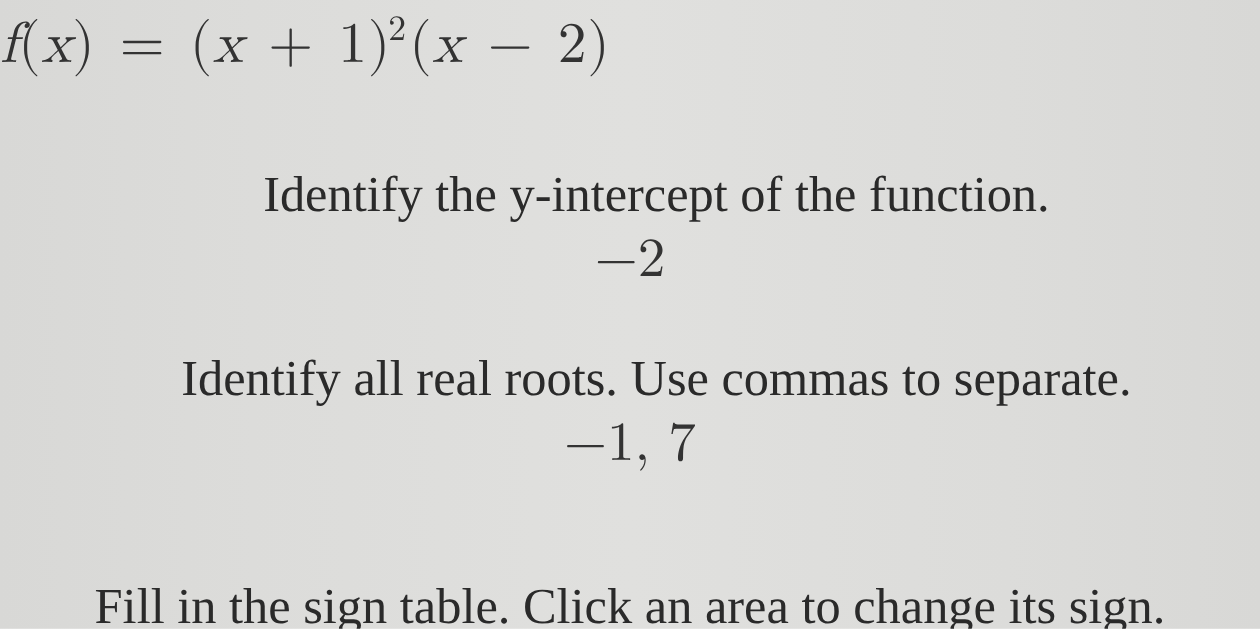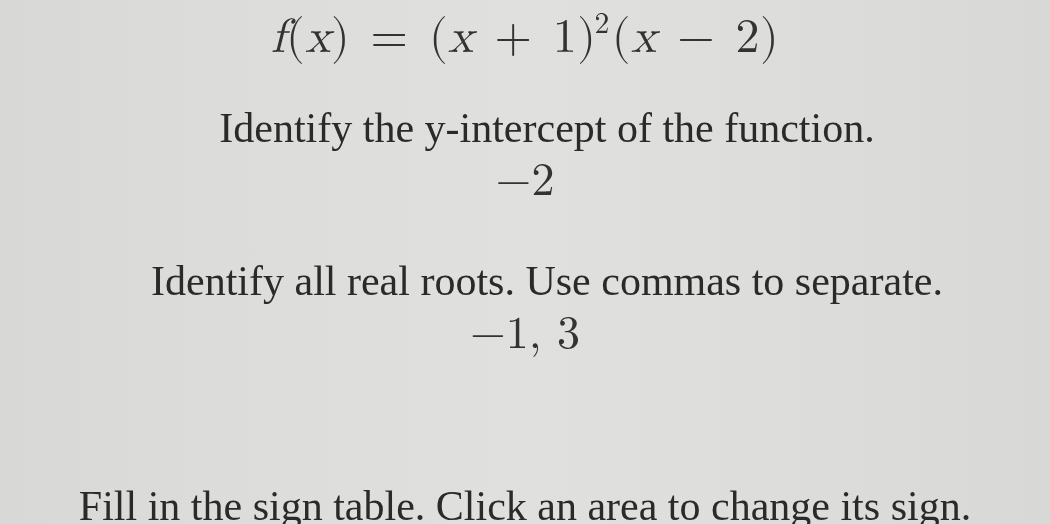--- a/index.html
+++ b/index.html
@@ -15,26 +15,26 @@
     color: #2a2a2a;
     overflow: hidden;
     position: relative;
   }
   .content {
     width: 100%;
     height: 100%;
     padding-top: 8px;
   }
   .equation-line {
-    text-align: center;
+    text-align: left;
     font-size: 48px;
     font-style: italic;
     font-family: 'Latin Modern Math', 'Cambria Math', Georgia, serif;
     color: #333;
-    margin-bottom: 38px;
+    margin-bottom: 72px;
     letter-spacing: 0.5px;
   }
   .equation-line .paren {
     font-style: normal;
   }
   .equation-line .op {
     font-style: normal;
     margin: 0 4px;
   }
   .equation-line .num {
@@ -93,19 +93,19 @@
   <div class="group1">
     <div class="prompt">Identify the y-intercept of the function.</div>
     <div class="answer">
       <span class="minus">−2</span>
     </div>
   </div>
 
   <div class="group2">
     <div class="prompt">Identify all real roots. Use commas to separate.</div>
     <div class="answer">
-      <span class="minus">−1, 3</span>
+      <span class="minus">−1, 7</span>
     </div>
   </div>
 
   <div class="bottom-prompt">Fill in the sign table. Click an area to change its sign.</div>
 
 </div>
 
 </body></html>

